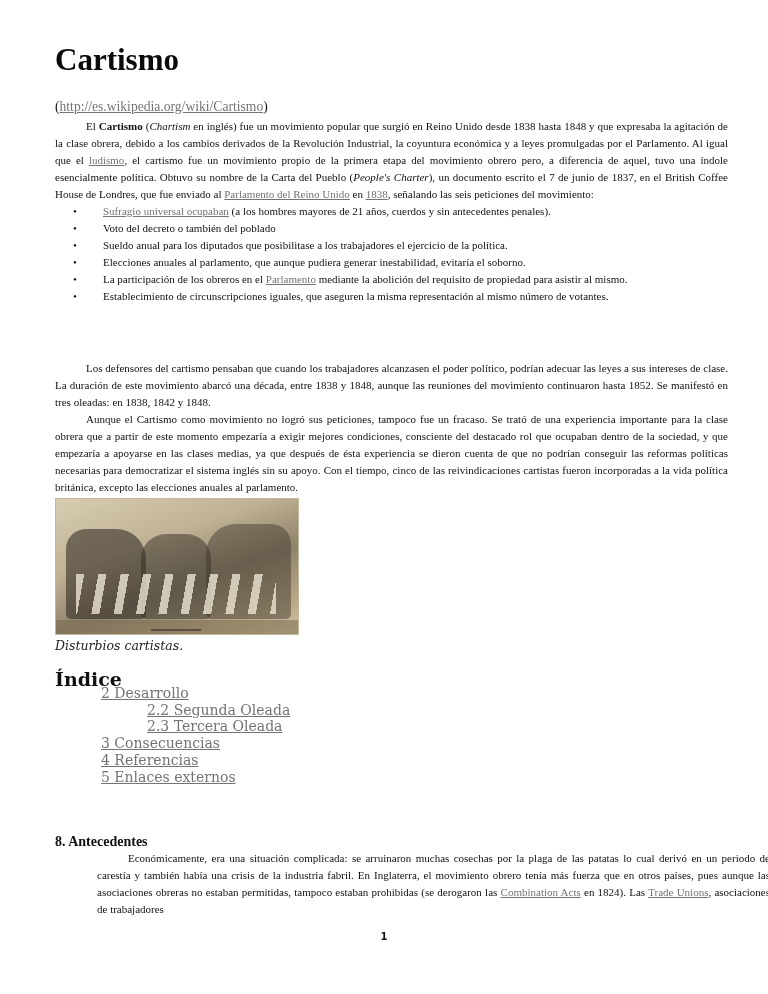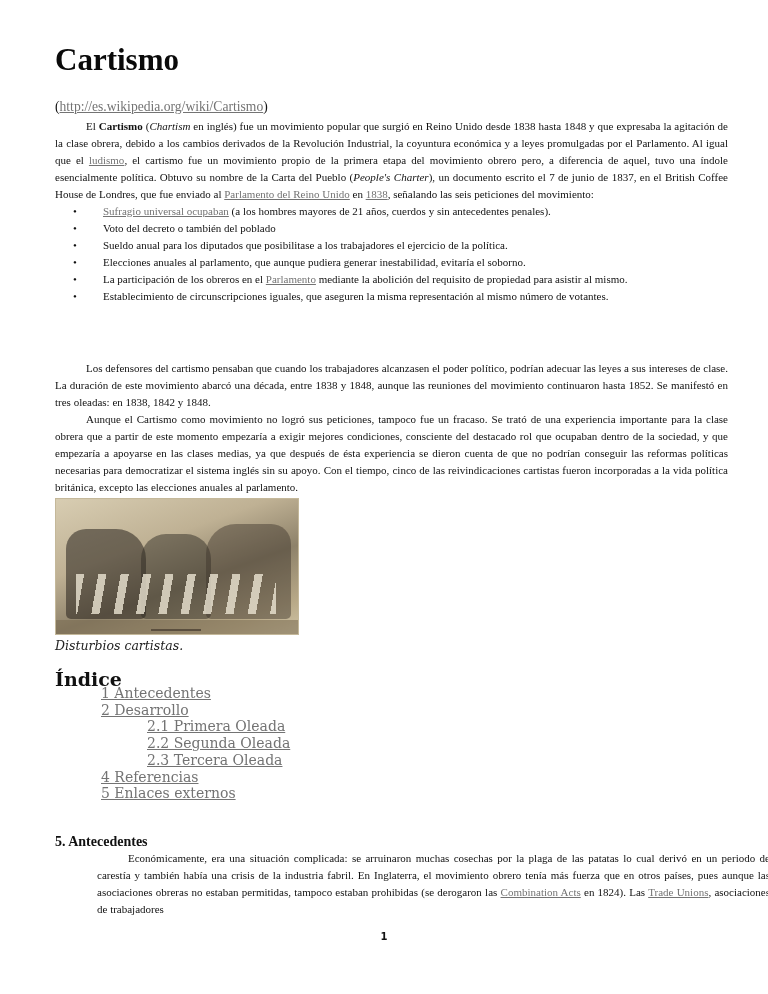--- a/index.html
+++ b/index.html
@@ -77,27 +77,26 @@
   <div class="f2"></div>
   <div class="f3"></div>
   <div class="legs"></div>
   <div class="ground"></div>
   <div class="cap"></div>
 </div>
 <div class="caption">Disturbios cartistas.</div>
 
 <div class="toc-h">Índice</div>
 <div class="toc">
-  <a class="link l1">1 Antecedentes</a>
   <a class="link l1">2 Desarrollo</a>
-  <a class="link l2">2.1 Primera  Oleada</a>
   <a class="link l2">2.2 Segunda Oleada</a>
   <a class="link l2">2.3 Tercera Oleada</a>
+  <a class="link l1">3 Consecuencias</a>
   <a class="link l1">4 Referencias</a>
   <a class="link l1">5 Enlaces externos</a>
 </div>
 
-<div class="sec-h">5. Antecedentes</div>
+<div class="sec-h">8. Antecedentes</div>
 <div class="body-text p3">
   <p><span>Económicamente, era una situación complicada: se arruinaron muchas cosechas por la plaga de las patatas lo cual derivó en un periodo de carestía y también había una crisis de la industria fabril. En Inglaterra, el movimiento obrero tenía más fuerza que en otros países, pues aunque las asociaciones obreras no estaban permitidas, tampoco estaban prohibidas (se derogaron las </span><a class="link">Combination Acts</a><span> en 1824). Las </span><a class="link">Trade Unions</a><span>, asociaciones de trabajadores</span></p>
 </div>
 
 <div class="page-num">1</div>
 
 </body></html>

